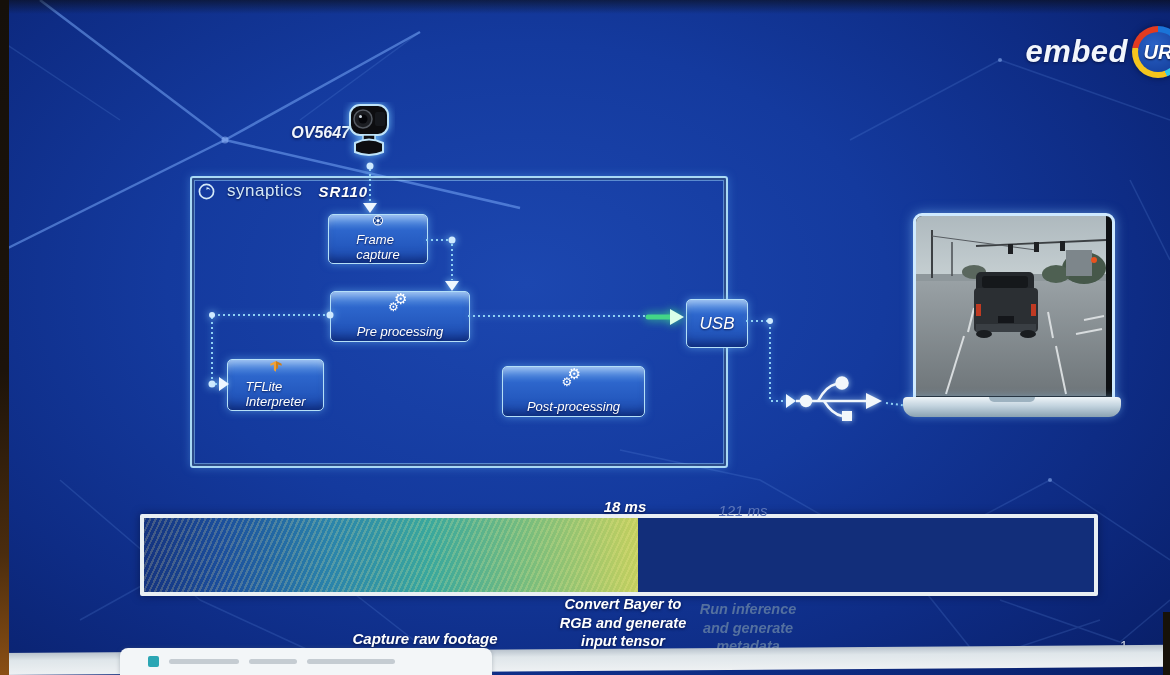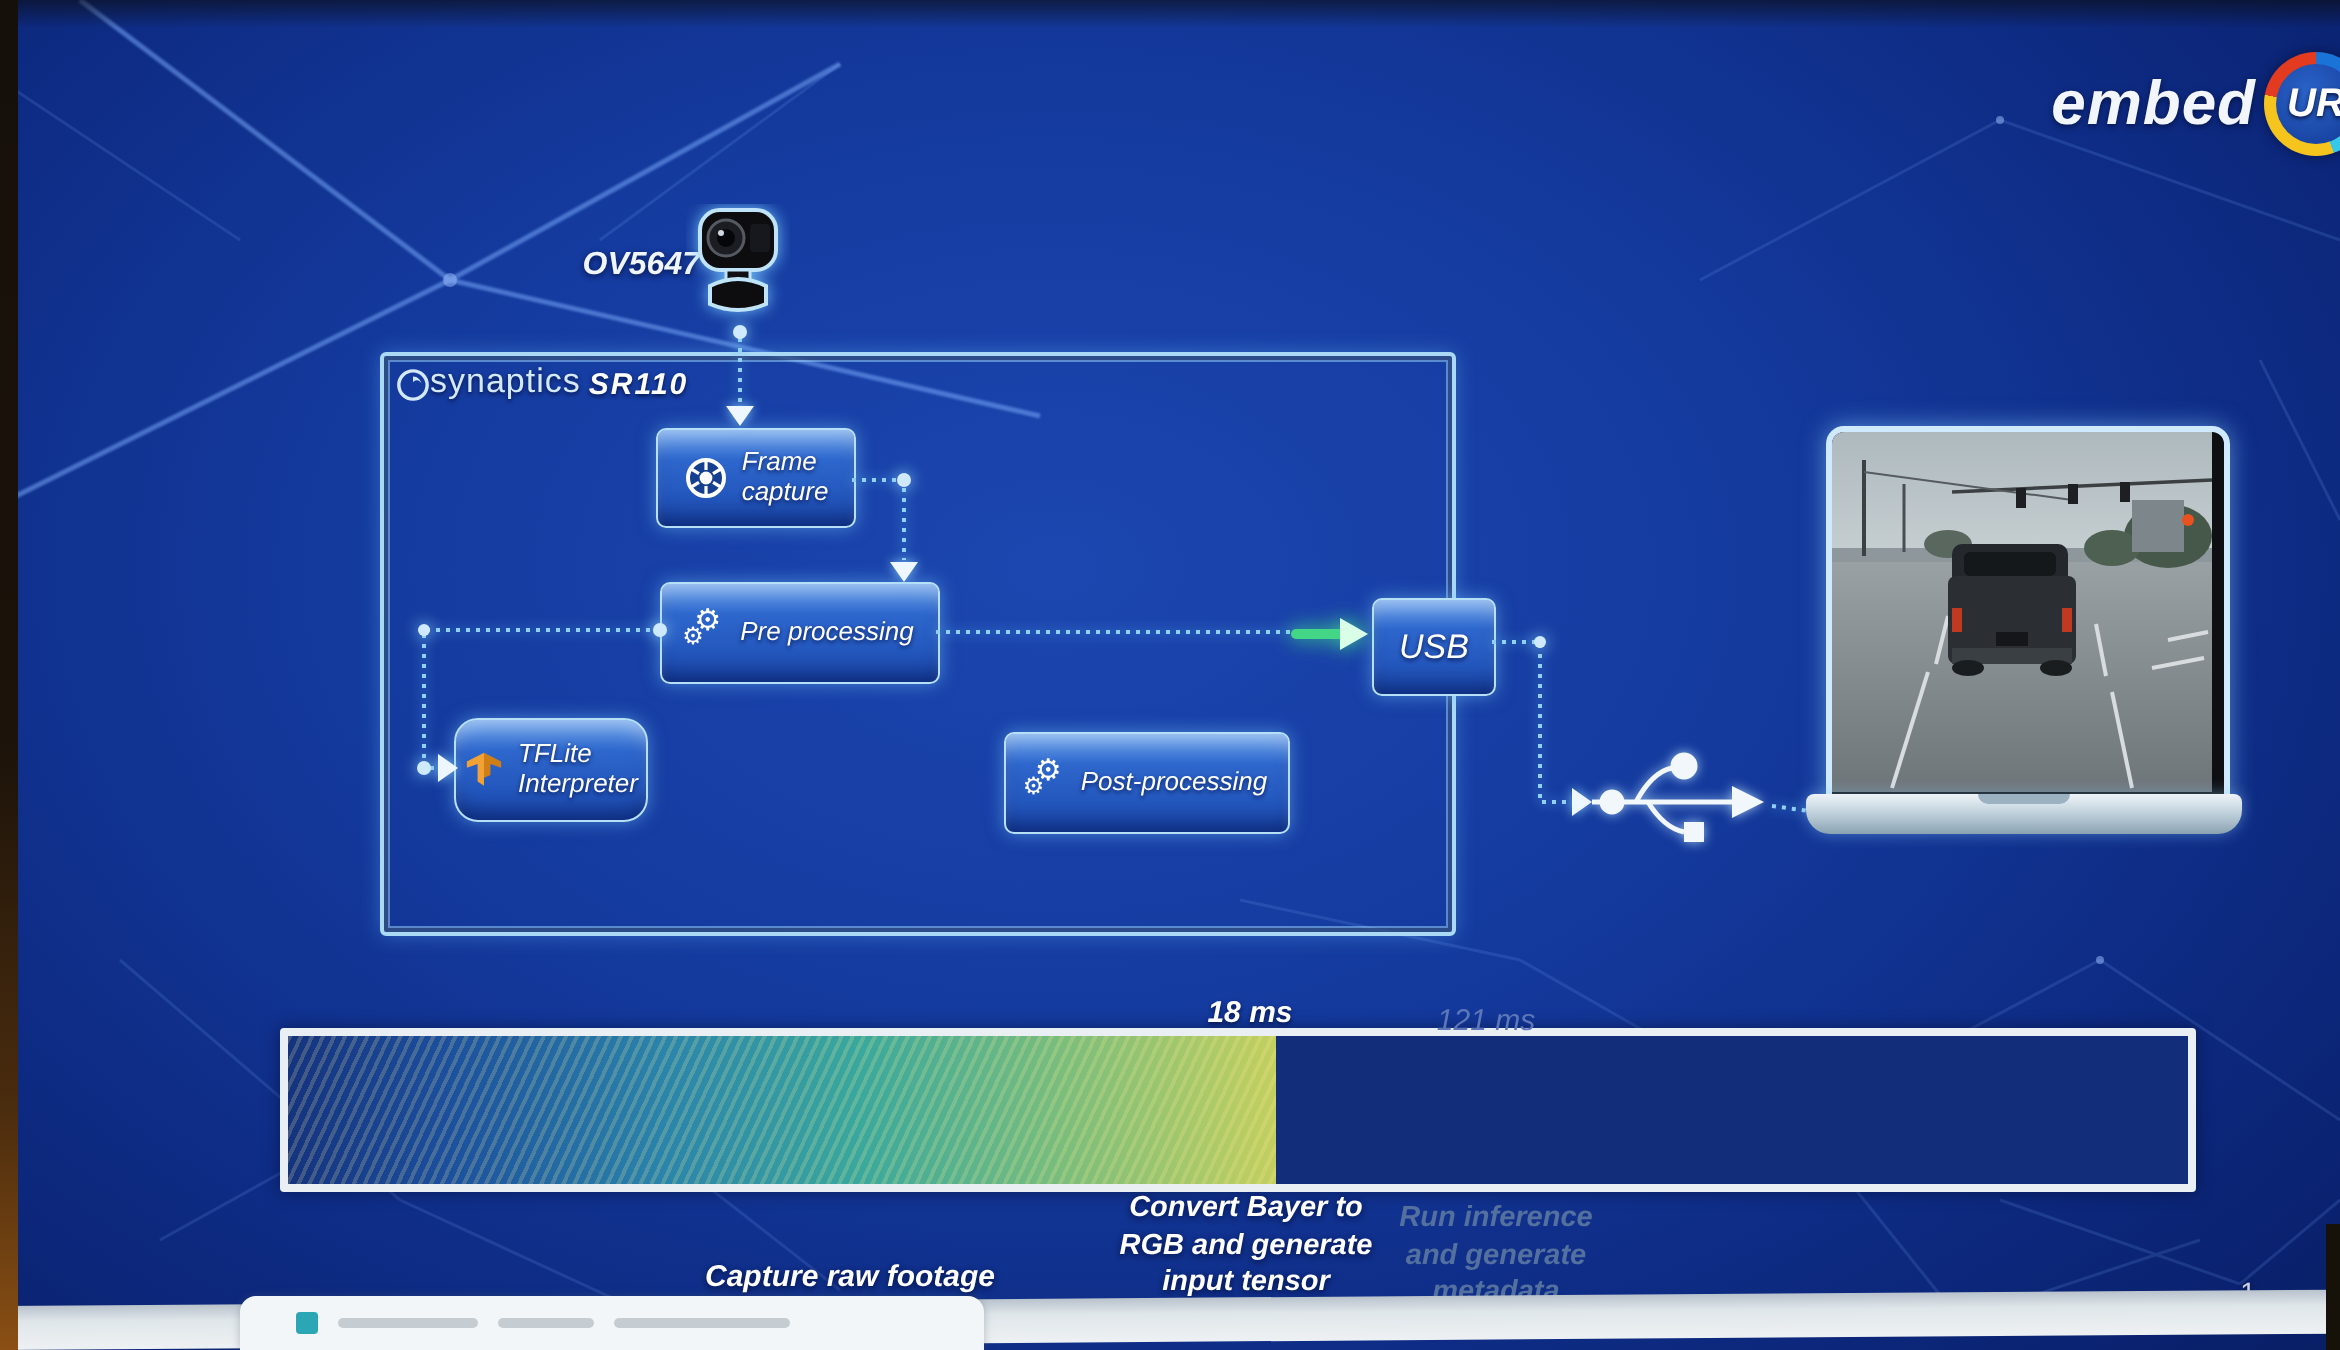--- a/index.html
+++ b/index.html
@@ -34,38 +34,38 @@
   
   .camera-label{position:absolute;left:288px;top:124px;width:62px;text-align:right;
     color:#f0f5fb;font-size:16px;font-weight:bold;font-style:italic;
     text-shadow:0 1px 3px rgba(0,10,50,.8);}
   .camera-icon{position:absolute;left:343px;top:102px;}
 
   
   .sr110-box{position:absolute;left:190px;top:176px;width:534px;height:288px;
     border:2px solid #a9d9f5;border-radius:3px;
     box-shadow:0 0 10px rgba(110,190,255,.35), inset 0 0 0 2px rgba(8,25,80,.55), inset 0 0 0 3px rgba(160,215,250,.5);}
-  .chip-brandrow{position:absolute;left:198px;top:181px;display:flex;align-items:flex-end;gap:0;}
+  .chip-brandrow{position:absolute;left:198px;top:181px;display:flex;align-items:center;gap:12px;}
   .syn-icon{width:17px;height:17px;}
   .syn-name{color:#d4e9f8;font-size:17px;letter-spacing:.5px;text-shadow:0 1px 2px rgba(0,10,50,.8);}
   .chip-model{color:#fff;font-size:15px;font-weight:bold;font-style:italic;letter-spacing:1px;
     text-shadow:0 1px 2px rgba(0,10,50,.8);margin-left:4px;}
 
   
   .block{position:absolute;display:flex;align-items:center;justify-content:center;gap:7px;
     background:linear-gradient(180deg,#5d99e8 0%,#2d66cc 32%,#1c4cb2 100%);
     border:1.5px solid #b5e0f8;border-radius:5px;color:#fff;
     box-shadow:0 0 9px rgba(120,200,255,.5),
       inset 0 9px 10px -6px rgba(255,255,255,.5),
-      inset 0 -10px 12px -7px rgba(0,12,70,.65);}
+      inset 0 -10px 12px -7px rgba(0,12,70,.65);flex-direction:column;}
   .block .lbl{font-size:13px;font-style:italic;line-height:1.15;
     text-shadow:0 1px 2px rgba(0,10,60,.8);}
   .blk-frame{left:328px;top:214px;width:98px;height:48px;}
   .blk-pre{left:330px;top:291px;width:138px;height:49px;}
-  .blk-tflite{left:227px;top:359px;width:95px;height:50px;border-radius:12px;}
+  .blk-tflite{left:227px;top:359px;width:95px;height:50px;}
   .blk-post{left:502px;top:366px;width:141px;height:49px;}
   .blk-usb{left:686px;top:299px;width:60px;height:47px;}
   .blk-usb .lbl{font-size:17px;font-weight:normal;}
   .gears{position:relative;width:20px;height:24px;color:#fff;}
   .gears .g1{position:absolute;left:4px;top:-4px;font-size:15px;}
   .gears .g2{position:absolute;left:-2px;top:6px;font-size:12px;}
 
   
   .laptop{position:absolute;left:903px;top:213px;width:218px;height:212px;}
   .laptop-screen{position:absolute;left:10px;top:0;width:196px;height:186px;

